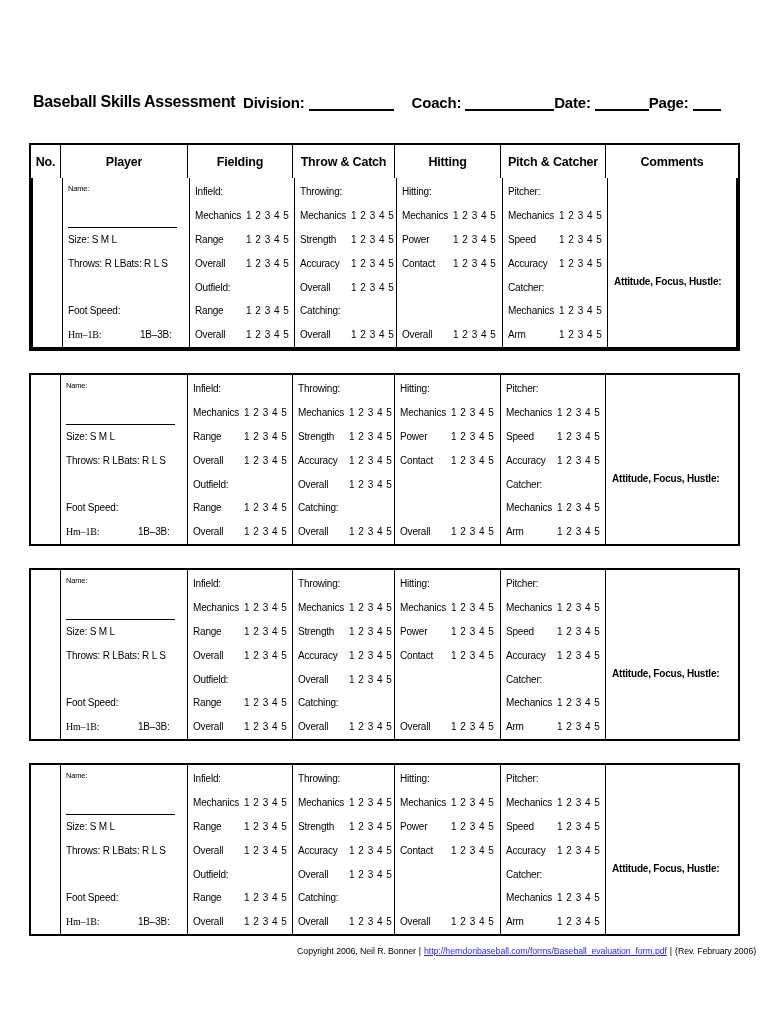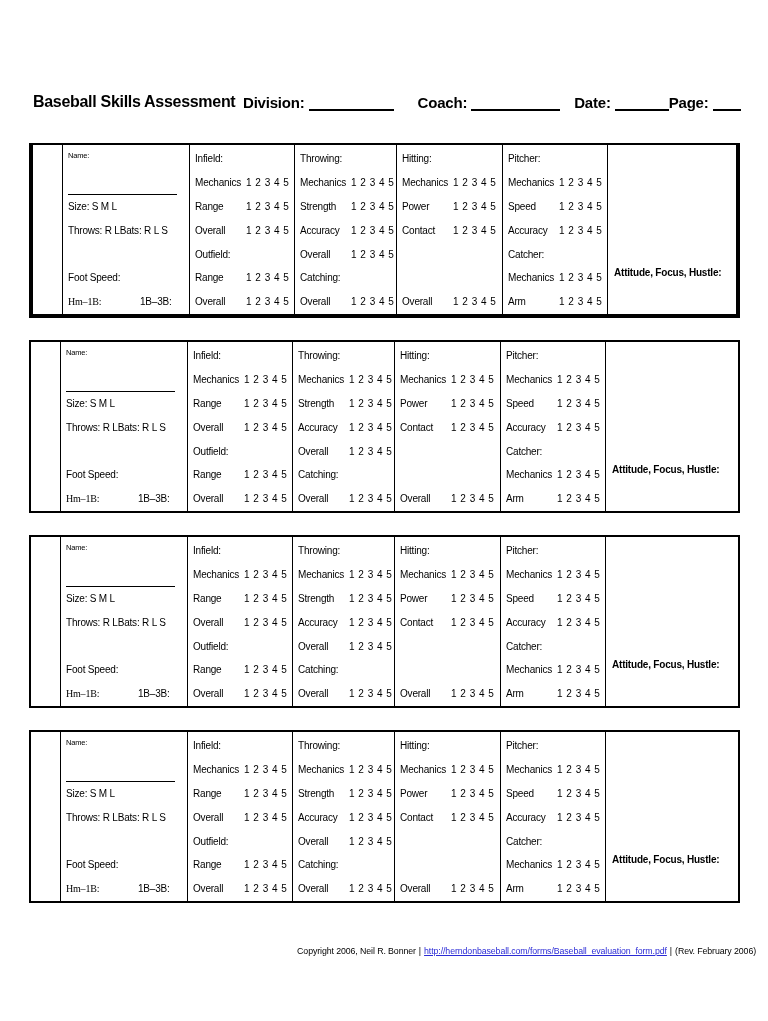--- a/index.html
+++ b/index.html
@@ -24,22 +24,22 @@
     font-size: 16px; font-weight: bold;
     letter-spacing: -0.3px;
     width: 210px; flex: none;
   }
   .fgroup { display: flex; align-items: flex-end; font-size: 15px; font-weight: bold; letter-spacing: -0.2px; justify-content: space-between; }
   .fline { display: inline-block; border-bottom: 2px solid #000; height: 13px; margin-left: 4px; }
   .fline.w-division { width: 85px; }
   .fline.w-coach { width: 89px; }
   .fline.w-date { width: 54px; }
   .fline.w-page { width: 28px; }
-  .fgroup.g-coach { margin-left: 24px; }
-  .fgroup.g-date { margin-left: 14px; }
+  .fgroup.g-coach { margin-left: 18px; }
+  .fgroup.g-date { }
   .fgroup.g-page { }
 
   
   .table-area { position: absolute; left: 29px; top: 143px; width: 711px; }
   .grid-cols {
     display: grid;
     grid-template-columns: 30px 127px 105px 102px 106px 105px auto;
   }
   .thead-box { border: 2px solid #000; }
   .thead-row { height: 33px; }
@@ -66,21 +66,21 @@
   .rating-scale { white-space: pre; letter-spacing: 0.5px; }
 
   
   .name-small { font-size: 7.5px; align-items: flex-start; padding-top: 4px; }
   .write-line { border-bottom: 1.5px solid #000; margin-right: 7px; }
   .throws-span { margin-right: 0; }
   .hm-span { width: 72px; flex: none; font-family: Liberation Serif, serif; }
 
   
   .comments-cell { padding-left: 6px; }
-  .comments-text { margin-top: 120px; font-size: 10px; font-weight: bold; letter-spacing: -0.2px; }
+  .comments-text { margin-top: 96px; font-size: 10px; font-weight: bold; letter-spacing: -0.2px; }
 
   
   .page-footer {
     position: absolute;
     top: 946px; left: 16px; width: 740px;
     text-align: right;
     font-size: 8.8px;
     letter-spacing: -0.1px;
     white-space: nowrap;
   }
@@ -106,20 +106,29 @@
   </div>
   <div class="fgroup g-page">
     <span>Page:</span>
     <span class="fline w-page"></span>
   </div>
 </div>
 
 <div class="table-area">
 
   <div class="thead-box">
+    <div class="thead-row grid-cols">
+      <div class="th-cell">No.</div>
+      <div class="th-cell">Player</div>
+      <div class="th-cell">Fielding</div>
+      <div class="th-cell">Throw &amp; Catch</div>
+      <div class="th-cell">Hitting</div>
+      <div class="th-cell">Pitch &amp; Catcher</div>
+      <div class="th-cell">Comments</div>
+    </div>
     <div class="block-box">
   <div class="block-grid grid-cols">
 
     <div class="bcell"></div>
 
     <div class="bcell">
       <div class="brow name-small">Name:</div>
       <div class="brow write-line"></div>
       <div class="brow">Size: S M L</div>
       <div class="brow">

